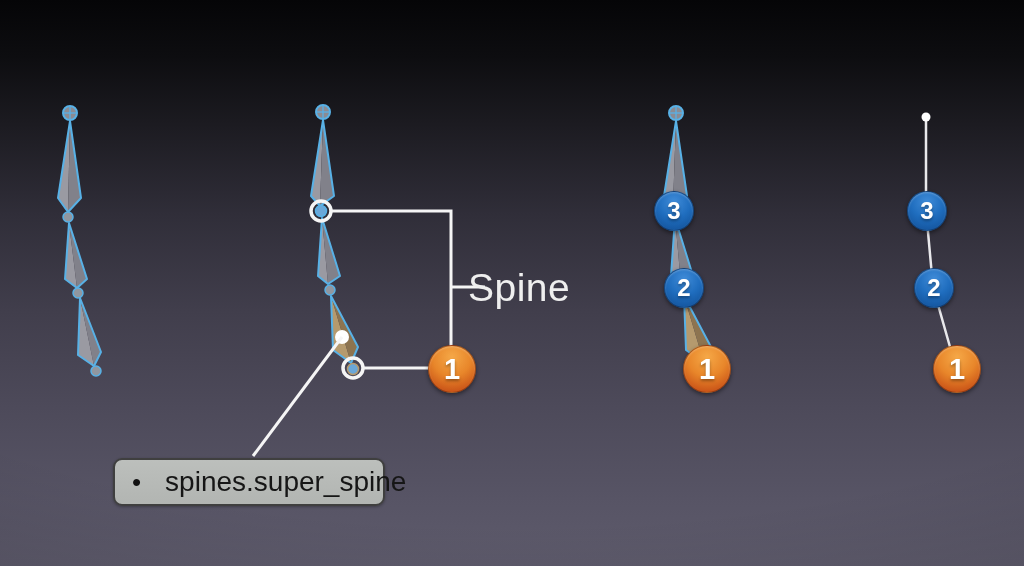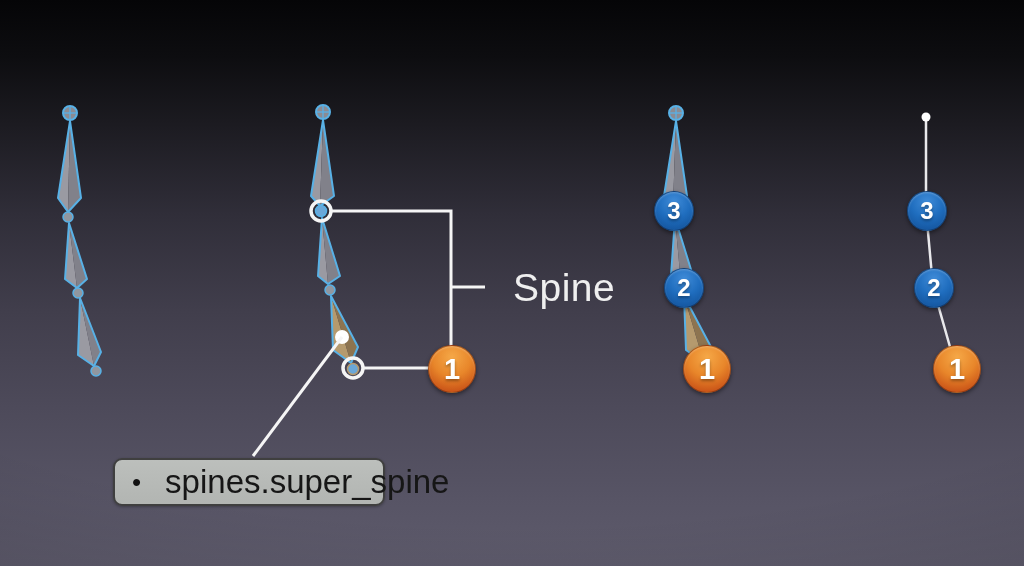--- a/index.html
+++ b/index.html
@@ -35,21 +35,21 @@
     background:radial-gradient(circle at 50% 26%, #3f8bd8 0%, #1f6dbe 48%, #104c92 100%);
     border:1px solid rgba(8,35,70,0.45);
   }
   .badge.orange{
     background:radial-gradient(circle at 50% 24%, #f5a847 0%, #e8862a 46%, #bc3d0f 100%);
     border:1px solid rgba(95,30,5,0.45);
   }
 
   .spine-label{
     position:absolute;
-    left:513px;top:266px;
+    left:468px;top:266px;
     font-size:39px;font-weight:300;
     letter-spacing:0.5px;
     color:#efefef;
     z-index:6;
   }
 
   .tooltip{
     position:absolute;
     left:113px;top:458px;
     width:272px;height:48px;
@@ -60,21 +60,21 @@
     display:flex;align-items:center;
     z-index:6;
     box-shadow:0 1px 3px rgba(0,0,0,0.3);
   }
   .tooltip .bullet{
     font-size:26px;color:#111;
     margin-left:17px;
     line-height:1;
   }
   .tooltip .tooltip-text{
-    font-size:33px;color:#161616;
+    font-size:28px;color:#161616;
     margin-left:24px;
     white-space:nowrap;
   }
 </style>
 </head>
 <body>
 
 <div class="stage">
 
   <svg class="layer" viewBox="0 0 1024 566">

